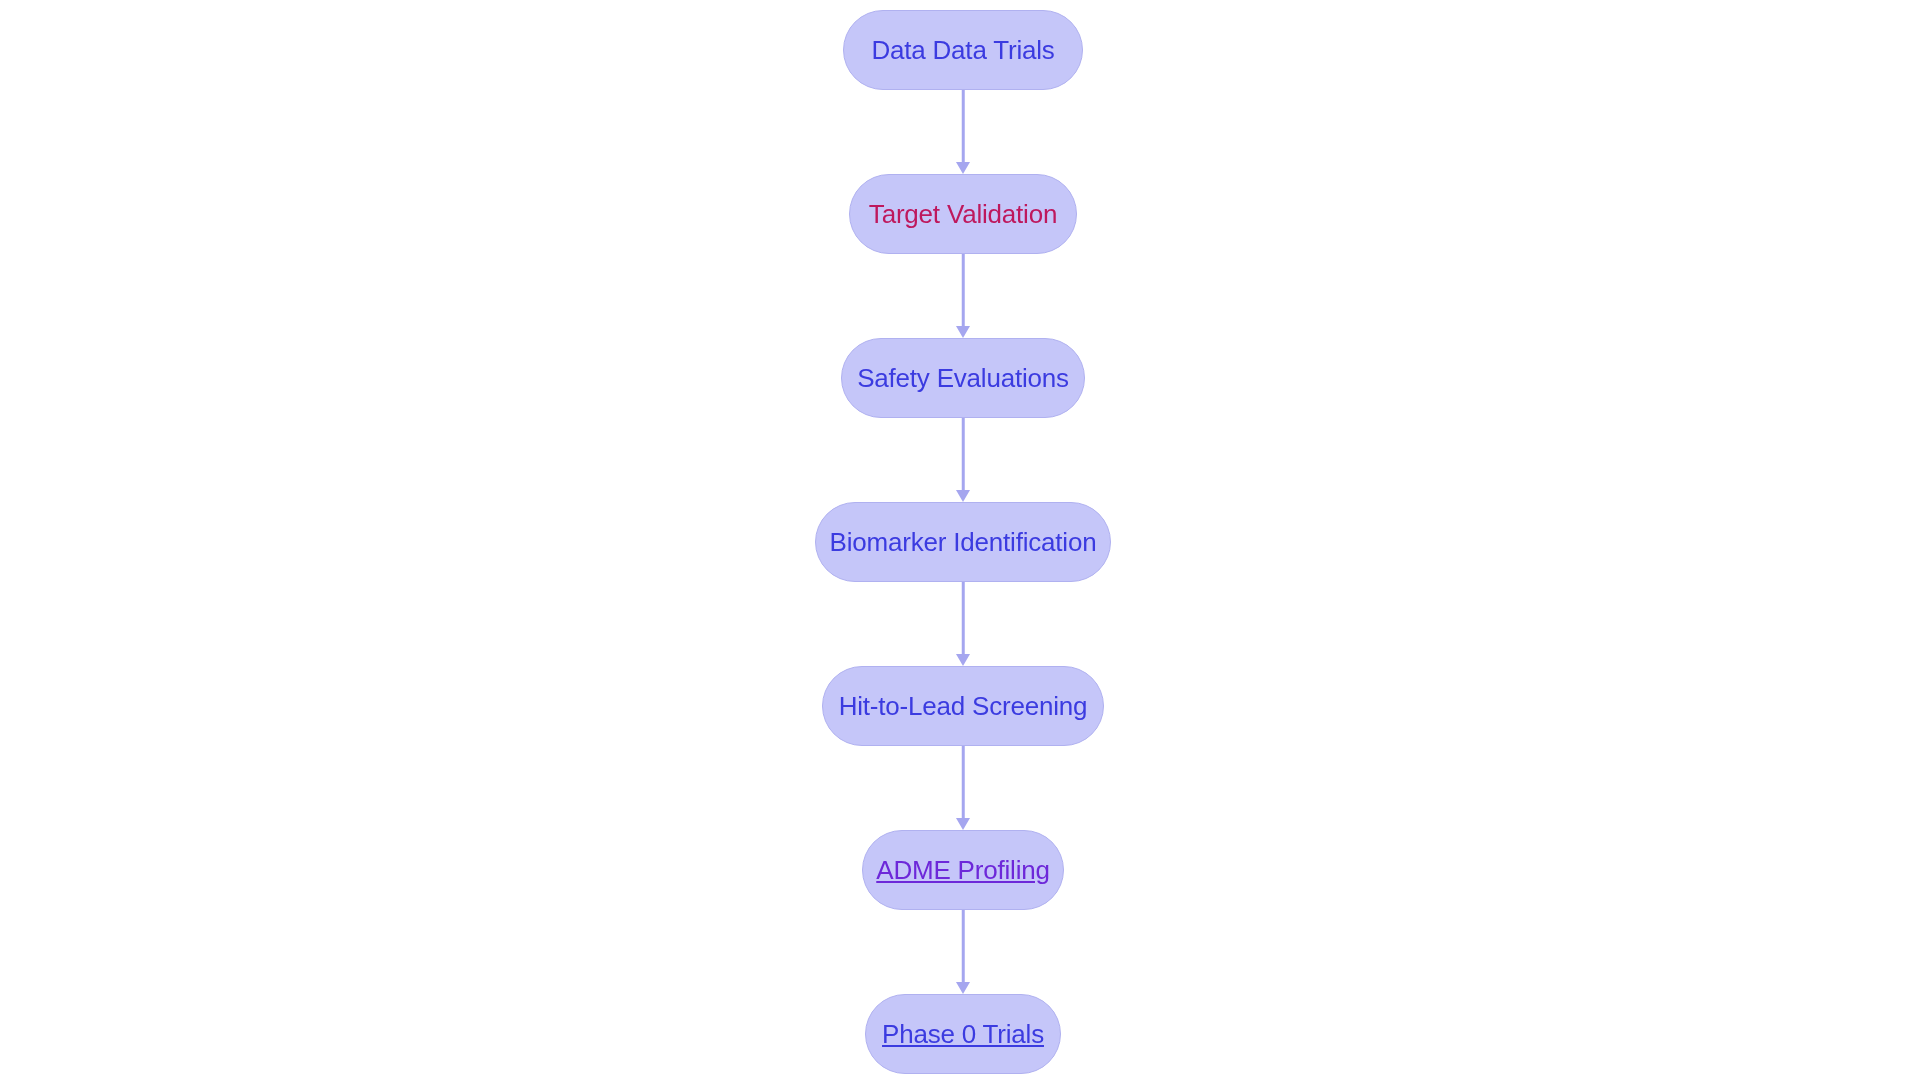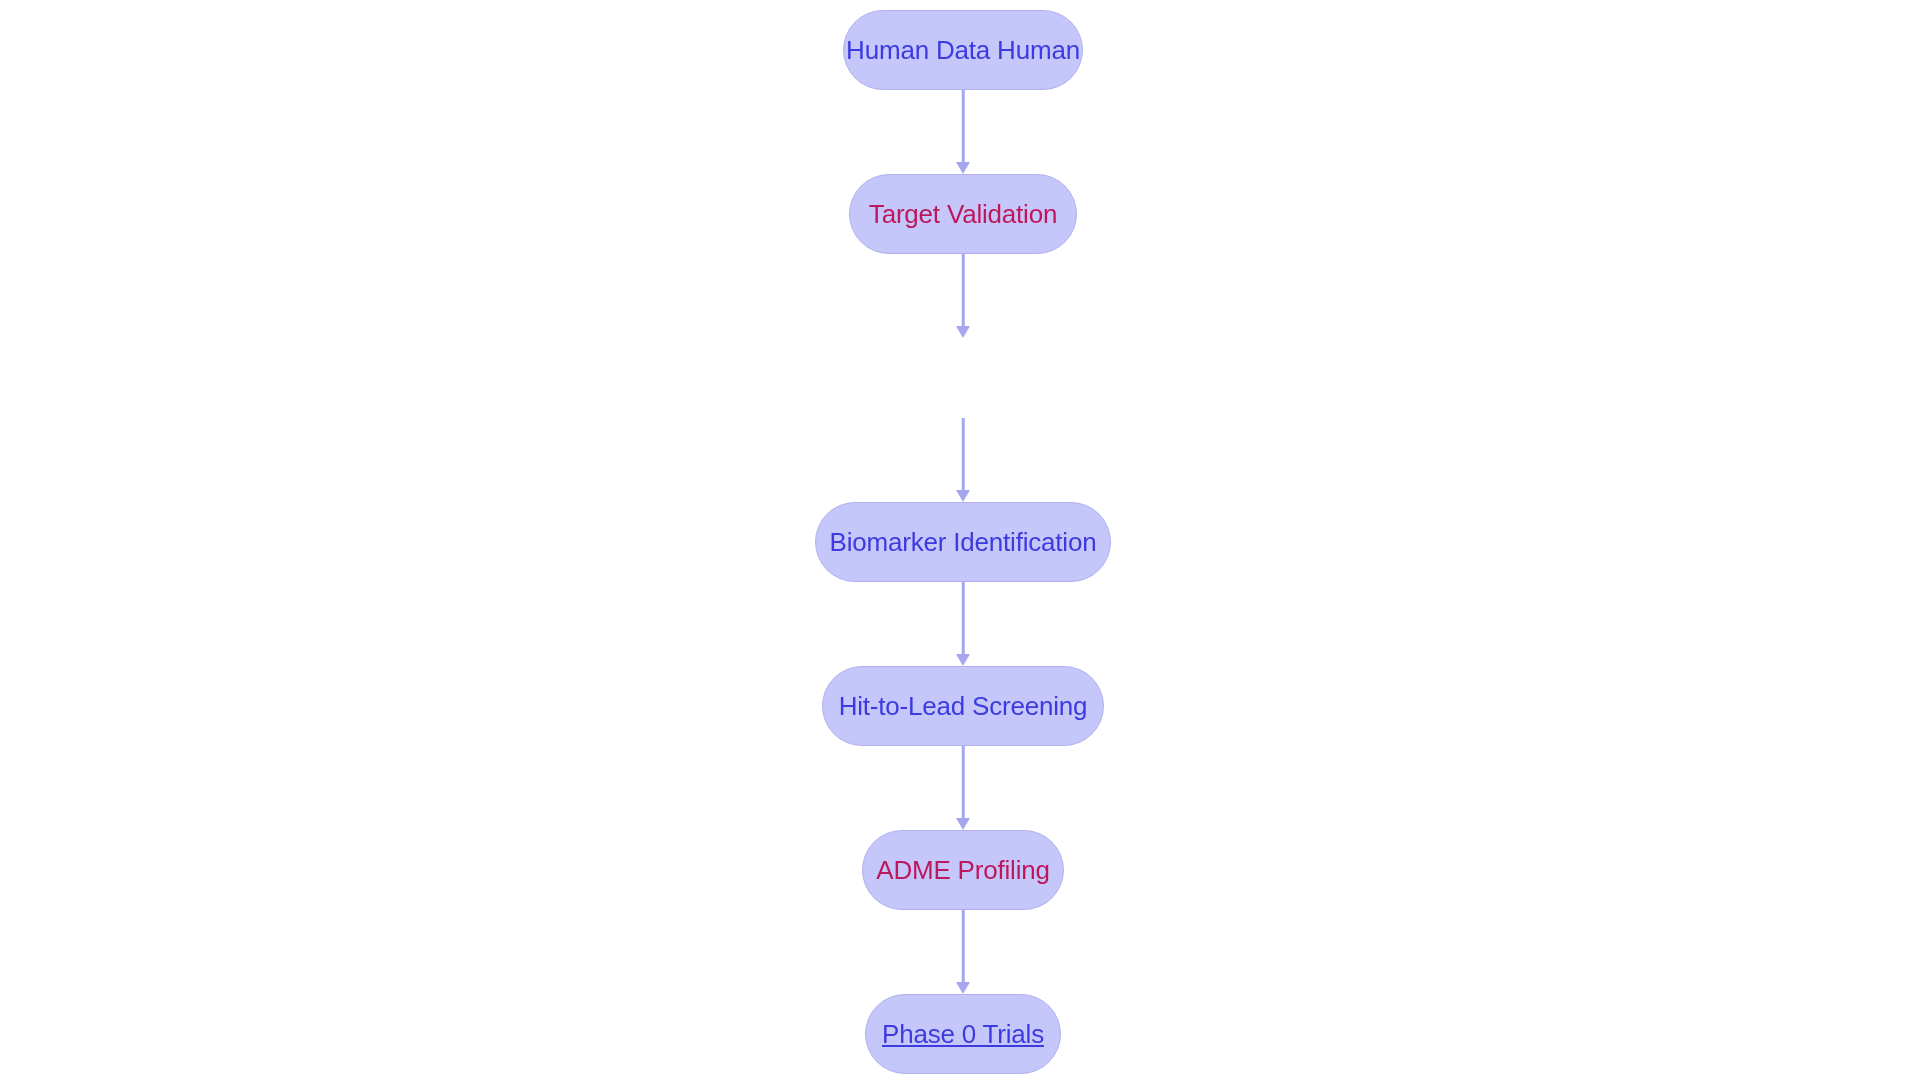--- a/index.html
+++ b/index.html
@@ -97,31 +97,34 @@
   <div class="connector" style="left: 963px; top: 746px; height: 84px;">
     <div class="connector-line" style="height: 72px; background: rgb(165, 166, 239);"></div>
     <div class="connector-head" style="border-top-color: rgb(165, 166, 239);"></div>
   </div>
   <div class="connector" style="left: 963px; top: 910px; height: 84px;">
     <div class="connector-line" style="height: 72px; background: rgb(165, 166, 239);"></div>
     <div class="connector-head" style="border-top-color: rgb(165, 166, 239);"></div>
   </div>
 
   <div class="node" style="left: 963px; top: 50px; width: 240px; background: rgb(197, 198, 249); border-color: rgb(176, 177, 240);">
-    <span class="node-label" style="color: rgb(59, 59, 224);">Human Data Human</span>
+    <span class="node-label" style="color: rgb(59, 59, 224);">Data Data Trials</span>
   </div>
   <div class="node" style="left: 963px; top: 214px; width: 228px; background: rgb(197, 198, 249); border-color: rgb(176, 177, 240);">
     <span class="node-label" style="color: #be185d;">Target Validation</span>
+  </div>
+  <div class="node" style="left: 963px; top: 378px; width: 244px; background: rgb(197, 198, 249); border-color: rgb(176, 177, 240);">
+    <span class="node-label" style="color: rgb(59, 59, 224);">Safety Evaluations</span>
   </div>
   <div class="node" style="left: 963px; top: 706px; width: 282px; background: rgb(197, 198, 249); border-color: rgb(176, 177, 240);">
     <span class="node-label" style="color: rgb(59, 59, 224);">Hit-to-Lead Screening</span>
   </div>
   <div class="node" style="left: 963px; top: 542px; width: 296px; background: rgb(197, 198, 249); border-color: rgb(176, 177, 240);">
     <span class="node-label" style="color: rgb(59, 59, 224);">Biomarker Identification</span>
   </div>
   <div class="node" style="left: 963px; top: 870px; width: 202px; background: rgb(197, 198, 249); border-color: rgb(176, 177, 240);">
-    <span class="node-label" style="color: #be185d;">ADME Profiling</span>
+    <span class="node-label" style="color: #6d28d9; text-decoration: underline;">ADME Profiling</span>
   </div>
   <div class="node" style="left: 963px; top: 1034px; width: 196px; background: rgb(197, 198, 249); border-color: rgb(176, 177, 240);">
     <span class="node-label" style="color: rgb(59, 59, 224); text-decoration: underline;">Phase 0 Trials</span>
   </div>
 
 </div>
 
 </body></html>

